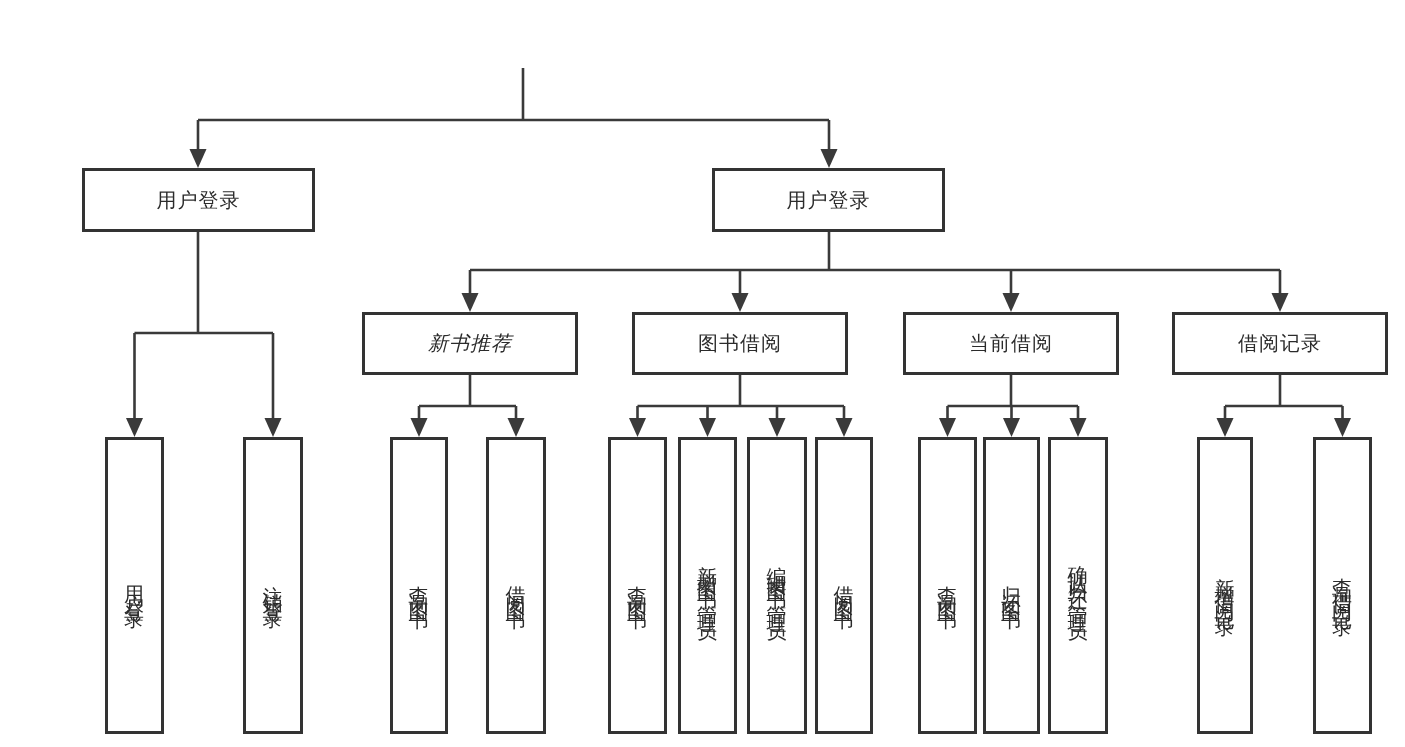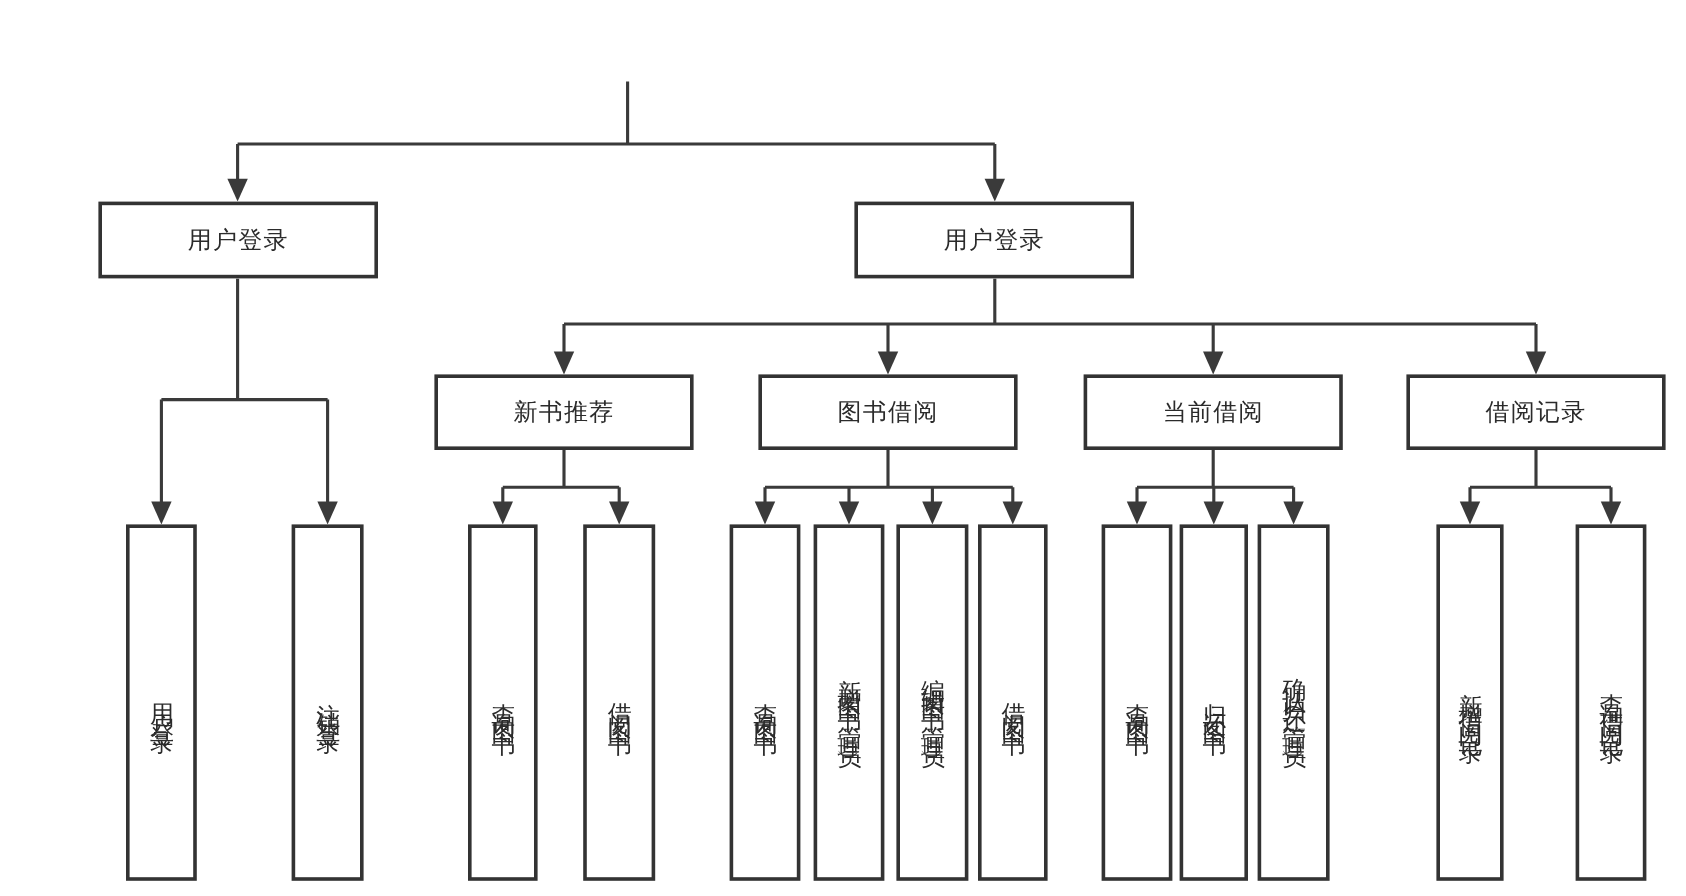--- a/index.html
+++ b/index.html
@@ -98,21 +98,21 @@
       <polygon points="1069.5,418 1086.5,418 1078,437"></polygon>
       <polygon points="1216.5,418 1233.5,418 1225,437"></polygon>
       <polygon points="1334,418 1351,418 1342.5,437"></polygon>
     </g>
   </svg>
 
 
   <div class="box" style="left:82px; top:168px; width:233px; height:64px;">用户登录</div>
   <div class="box" style="left:712px; top:168px; width:233px; height:64px;">用户登录</div>
 
-  <div class="box" style="left:362px; top:312px; width:216px; height:63px;">新书推荐</div>
+  <div class="box" style="left:362px; top:312px; width:216px; height:63px;font-style:italic;">新书推荐</div>
   <div class="box" style="left:632px; top:312px; width:216px; height:63px;">图书借阅</div>
   <div class="box" style="left:903px; top:312px; width:216px; height:63px;">当前借阅</div>
   <div class="box" style="left:1172px; top:312px; width:216px; height:63px;">借阅记录</div>
 
   <div class="box leaf" style="left:105px; top:437px; width:59px; height:297px;">
     <span class="vtext">用户登录</span>
   </div>
   <div class="box leaf" style="left:243px; top:437px; width:60px; height:297px;">
     <span class="vtext">注销登录</span>
   </div>

